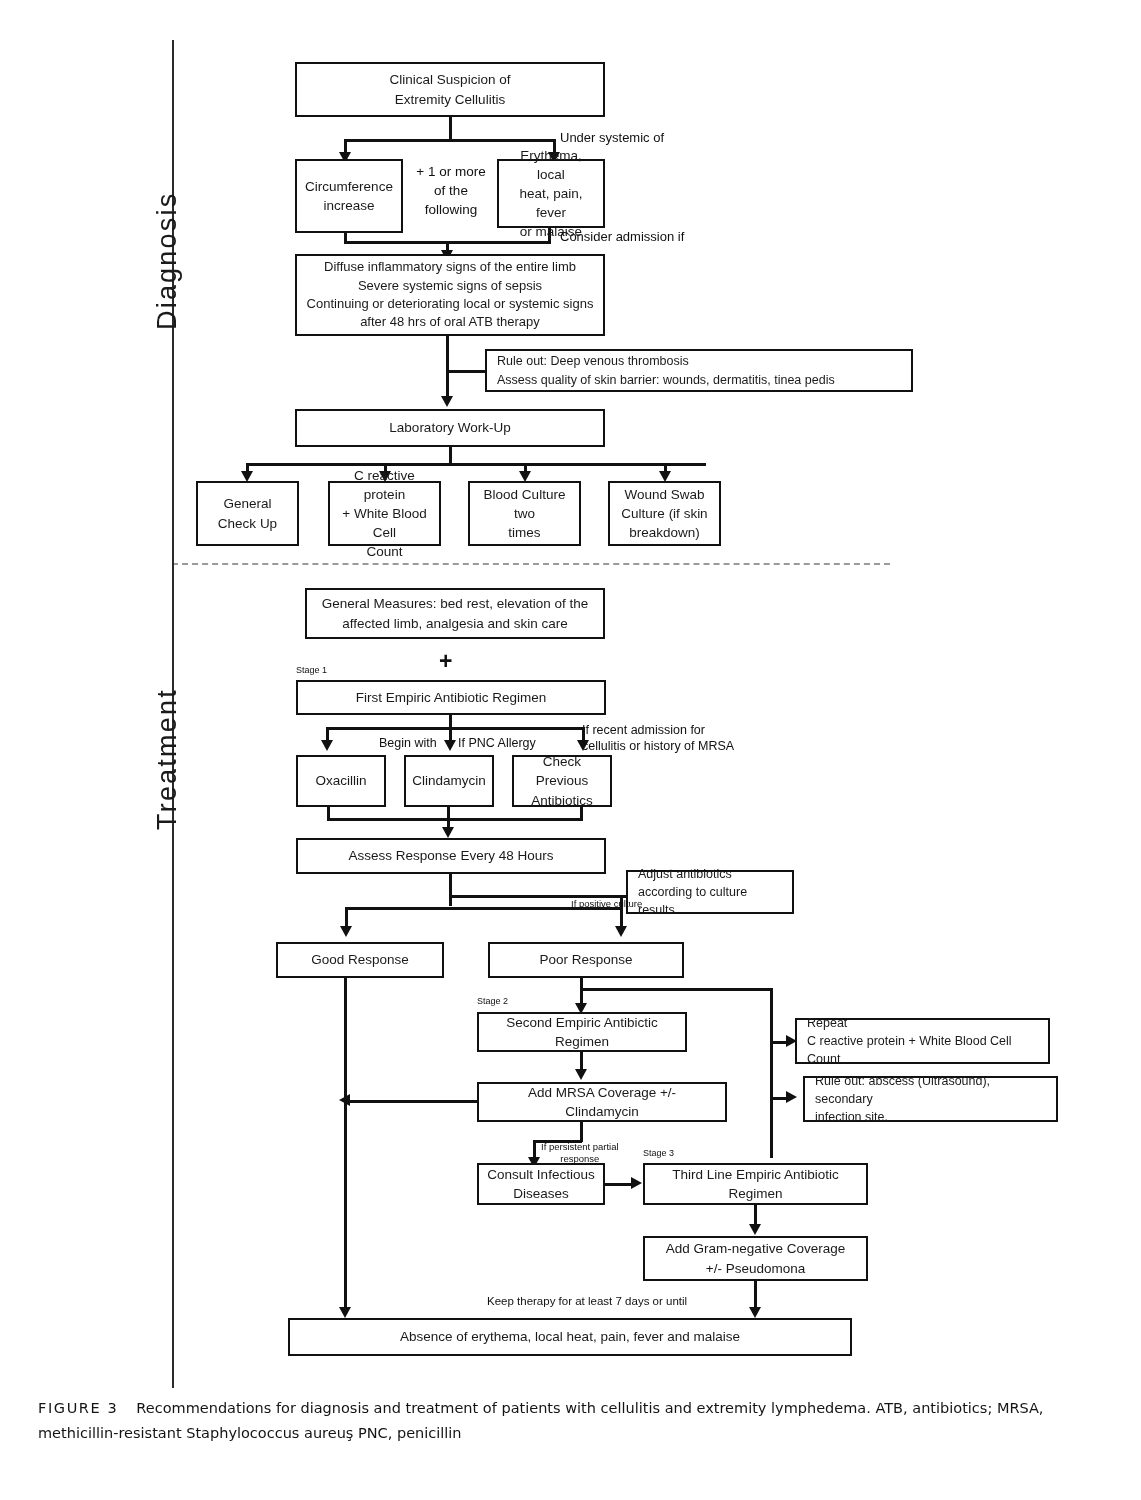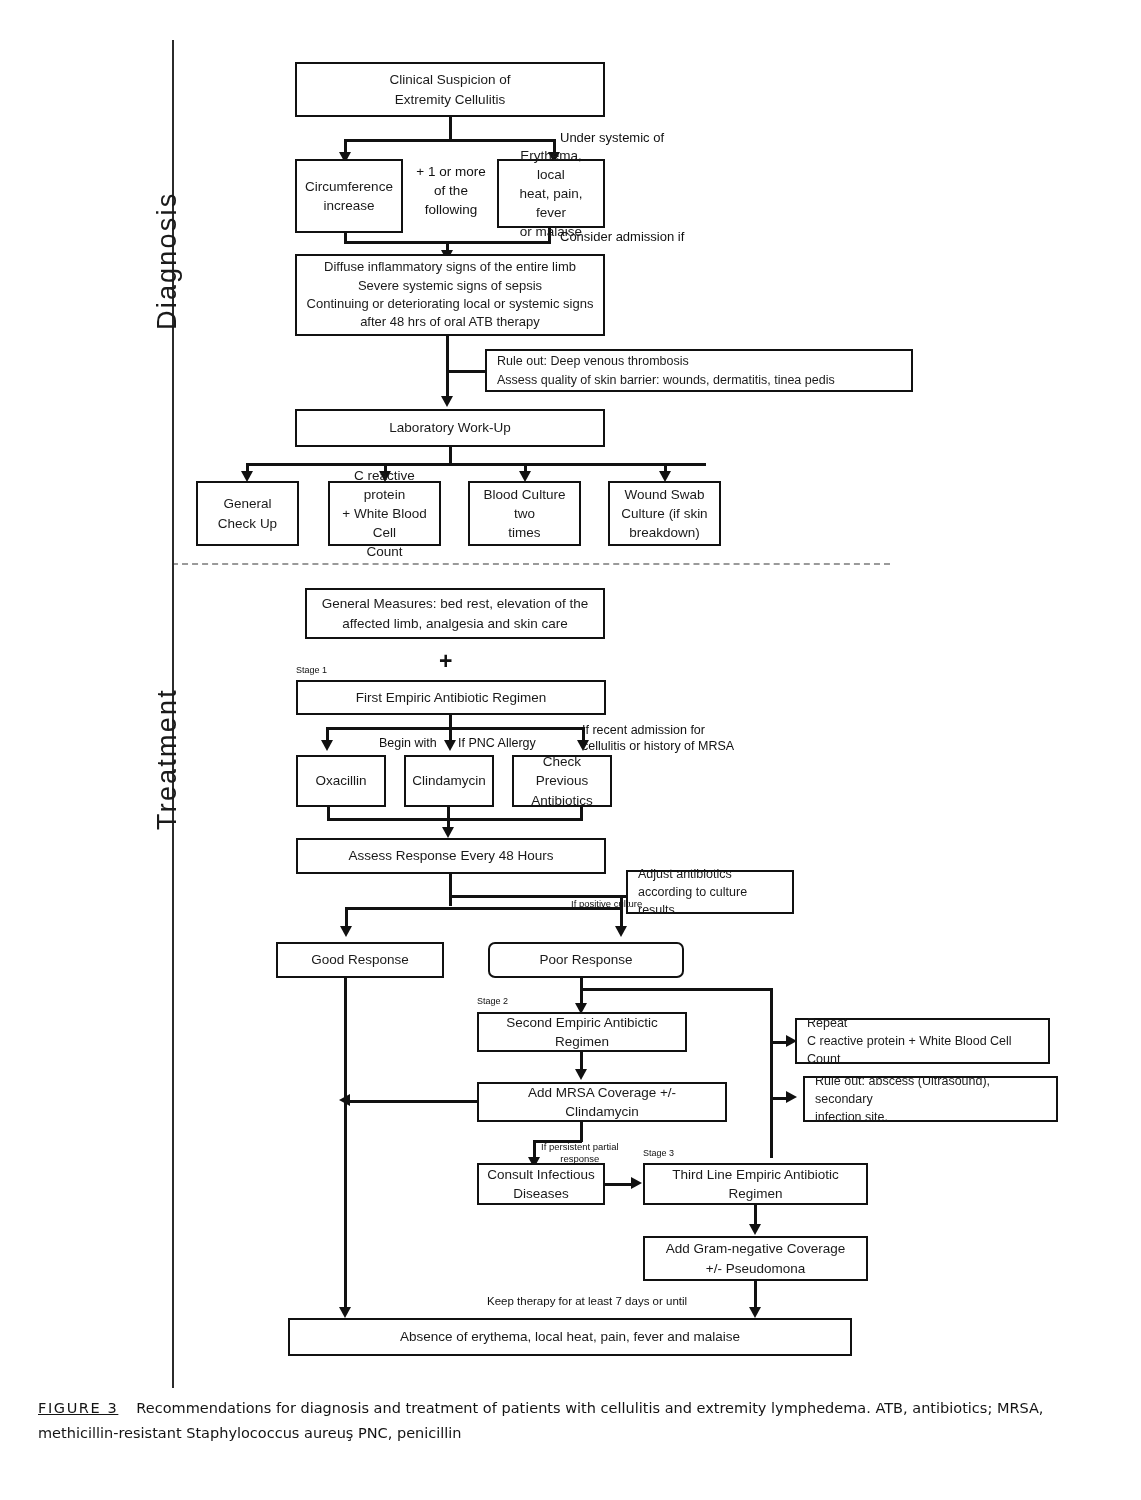--- a/index.html
+++ b/index.html
@@ -127,21 +127,21 @@
   
   #caption{
     position:absolute;
     left:38px; top:1396px;
     width:1065px;
     font-family:"DejaVu Sans", sans-serif;
     font-size:14.5px;
     line-height:1.75;
     color:#141414;
   }
-  #caption .fig{ letter-spacing:1.6px;text-decoration:underline; }
+  #caption .fig{ letter-spacing:1.6px; }
   #caption .sp{ display:inline-block; width:18px; }
 </style>
 </head>
 <body>
 
 <div id="page">
 
   <div id="axis"></div>
   <div id="divider"></div>
 
@@ -258,21 +258,21 @@
   <div class="vline" style="left:620px; top:895px; height:34px;"></div>
   <div class="arrow-d" style="left:339.7px; top:926px;"></div>
   <div class="arrow-d" style="left:614.7px; top:926px;"></div>
 
   <div class="elabel small" style="left:542px; top:898px;margin-left:29px;">If positive culture</div>
 
   <div class="box left-al" style="left:626px; top:870px; width:168px; height:44px; font-size:12.5px; line-height:1.45;">Adjust antibiotics
 according to culture results</div>
 
   <div class="box" style="left:276px; top:942px; width:168px; height:36px;">Good Response</div>
-  <div class="box" style="left:488px; top:942px; width:196px; height:36px;border-radius:7px;">Poor Response</div>
+  <div class="box" style="left:488px; top:942px; width:196px; height:36px;">Poor Response</div>
 
   <div class="vline" style="left:344px; top:978px; height:332px;"></div>
   <div class="arrow-d" style="left:338.7px; top:1307px;"></div>
 
   <div class="vline" style="left:580px; top:978px; height:28px;"></div>
   <div class="hline" style="left:580px; top:988px; width:192px;"></div>
   <div class="vline" style="left:770px; top:988px; height:170px;"></div>
   <div class="arrow-d" style="left:574.7px; top:1003px;"></div>
 
   <div class="hline" style="left:770px; top:1041px; width:18px;"></div>

